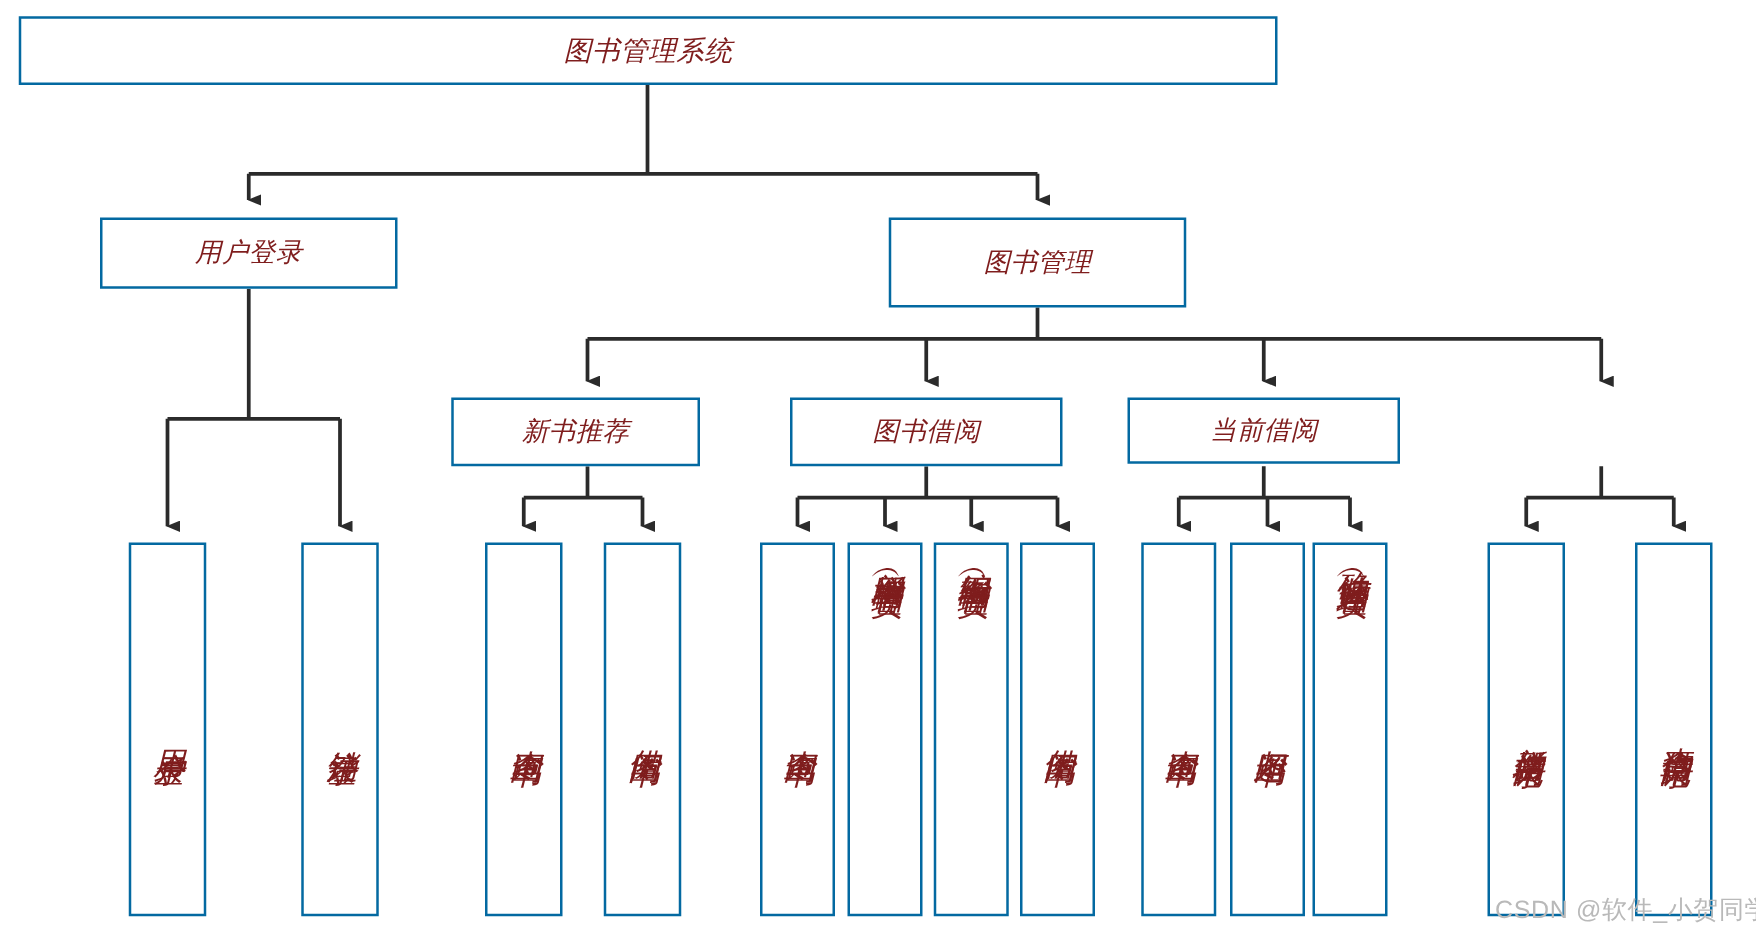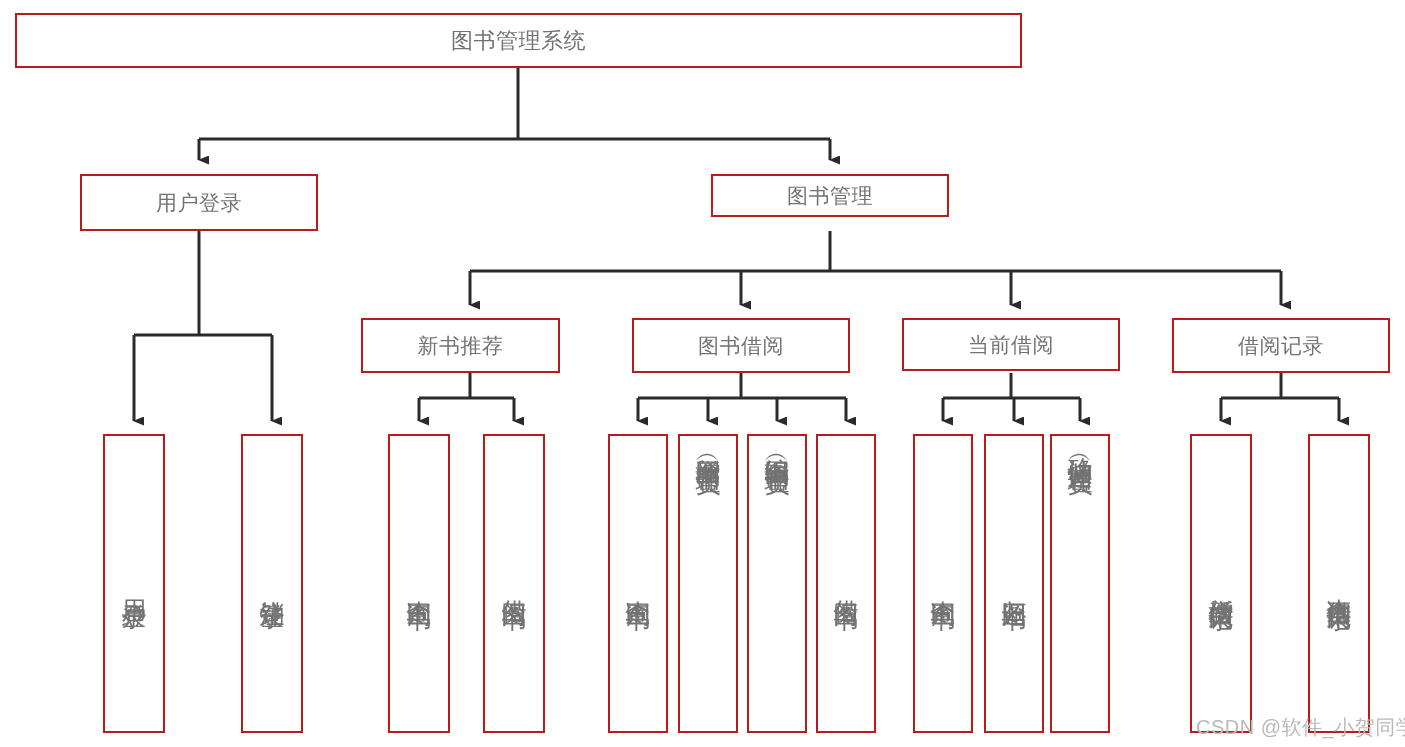--- a/index.html
+++ b/index.html
@@ -21,27 +21,28 @@
     position: absolute;
     left: 0;
     top: 0;
     width: 1405px;
     height: 747px;
     pointer-events: none;
   }
   .node {
     position: absolute;
     box-sizing: border-box;
-    border: 2px solid #b91c1c;
+    border: 2px solid #0369a1;
     background: #ffffff;
-    color: #737373;
+    color: #7f1d1d;
     display: flex;
     align-items: center;
     justify-content: center;
     overflow: hidden;
+    font-style: italic;
   }
   .node .label {
     display: block;
     white-space: nowrap;
   }
   
   .node.horiz .label {
     font-size: 21px;
     line-height: 1;
     letter-spacing: 0.5px;
@@ -136,36 +137,33 @@
     </g>
   </svg>
 
   <div class="node horiz root" style="left:15px; top:13px; width:1007px; height:55px;">
     <span class="label">图书管理系统</span>
   </div>
 
   <div class="node horiz" style="left:80px; top:174px; width:238px; height:57px;">
     <span class="label">用户登录</span>
   </div>
-  <div class="node horiz" style="left:711px; top:174px; width:238px; height:43px;">
+  <div class="node horiz" style="left:711px; top:174px; width:238px; height:72px;">
     <span class="label">图书管理</span>
   </div>
 
   <div class="node horiz" style="left:361px; top:318px; width:199px; height:55px;">
     <span class="label">新书推荐</span>
   </div>
   <div class="node horiz" style="left:632px; top:318px; width:218px; height:55px;">
     <span class="label">图书借阅</span>
   </div>
   <div class="node horiz" style="left:902px; top:318px; width:218px; height:53px;">
     <span class="label">当前借阅</span>
   </div>
-  <div class="node horiz" style="left:1172px; top:318px; width:218px; height:55px;">
-    <span class="label">借阅记录</span>
-  </div>
 
   <div class="node vert center-text" style="left:103px; top:434px; width:62px; height:299px;">
     <span class="label">用户登录</span>
   </div>
   <div class="node vert center-text" style="left:241px; top:434px; width:62px; height:299px;">
     <span class="label">注销登录</span>
   </div>
 
   <div class="node vert center-text" style="left:388px; top:434px; width:62px; height:299px;">
     <span class="label">查询图书</span>

